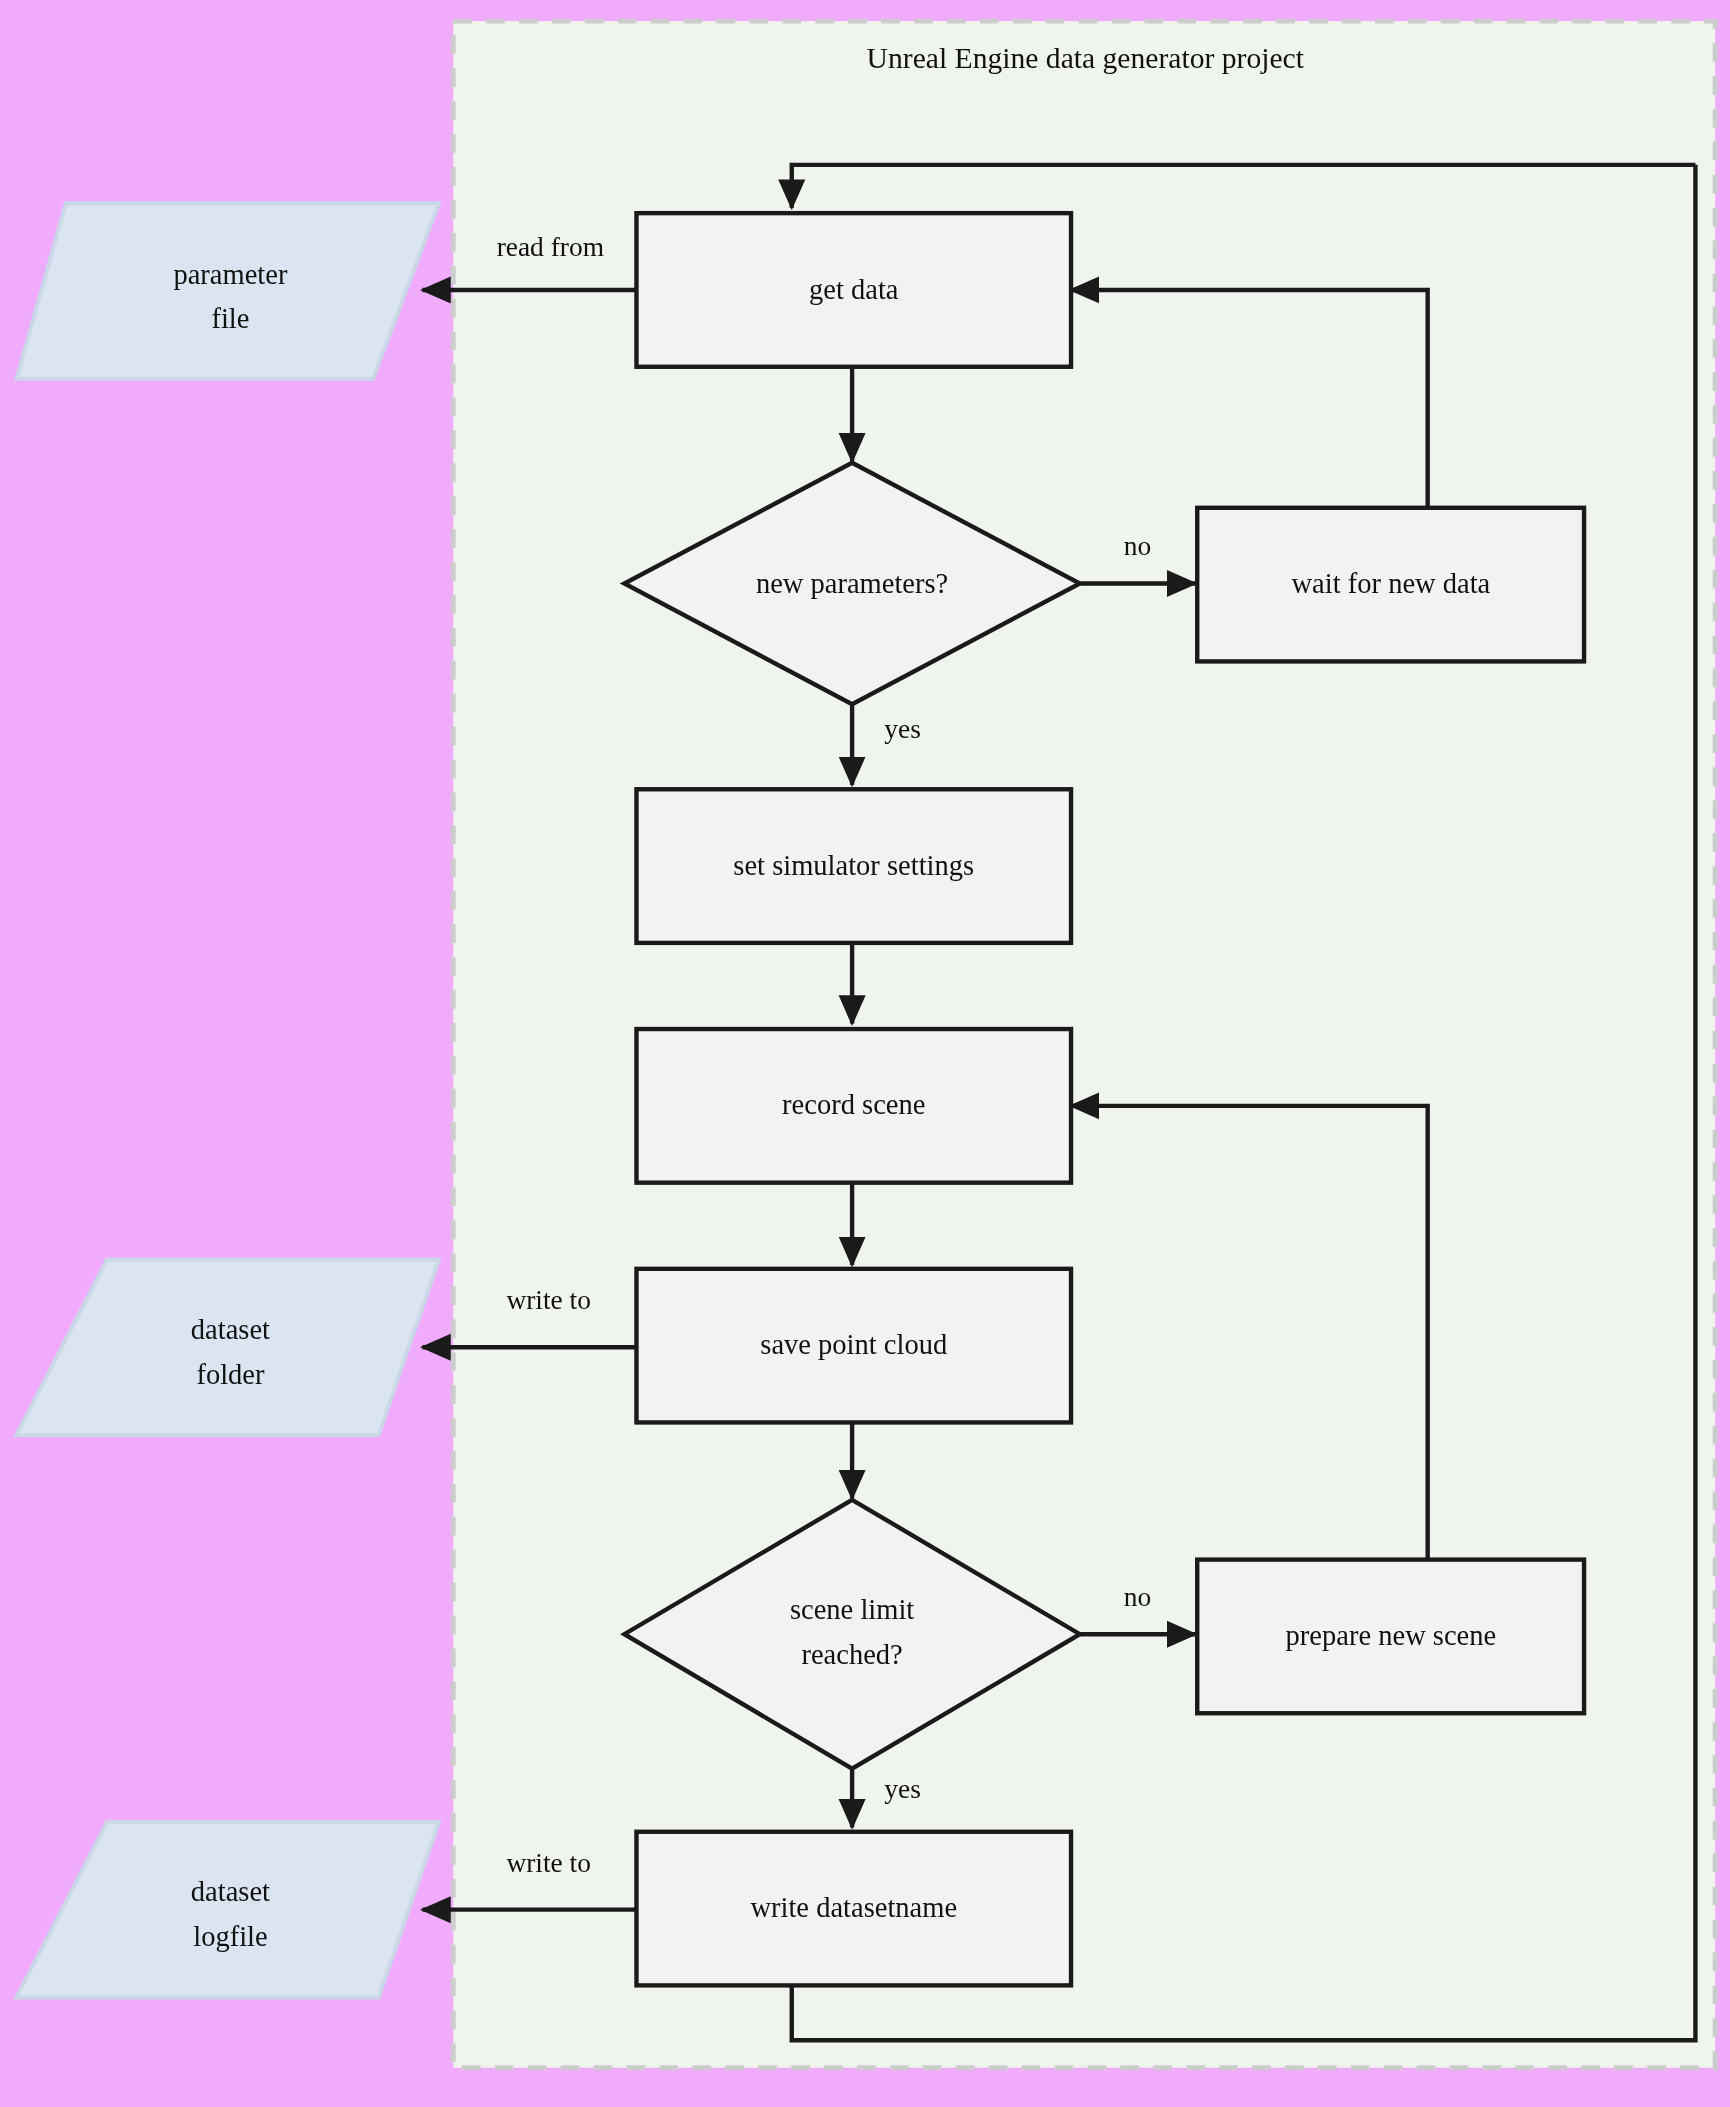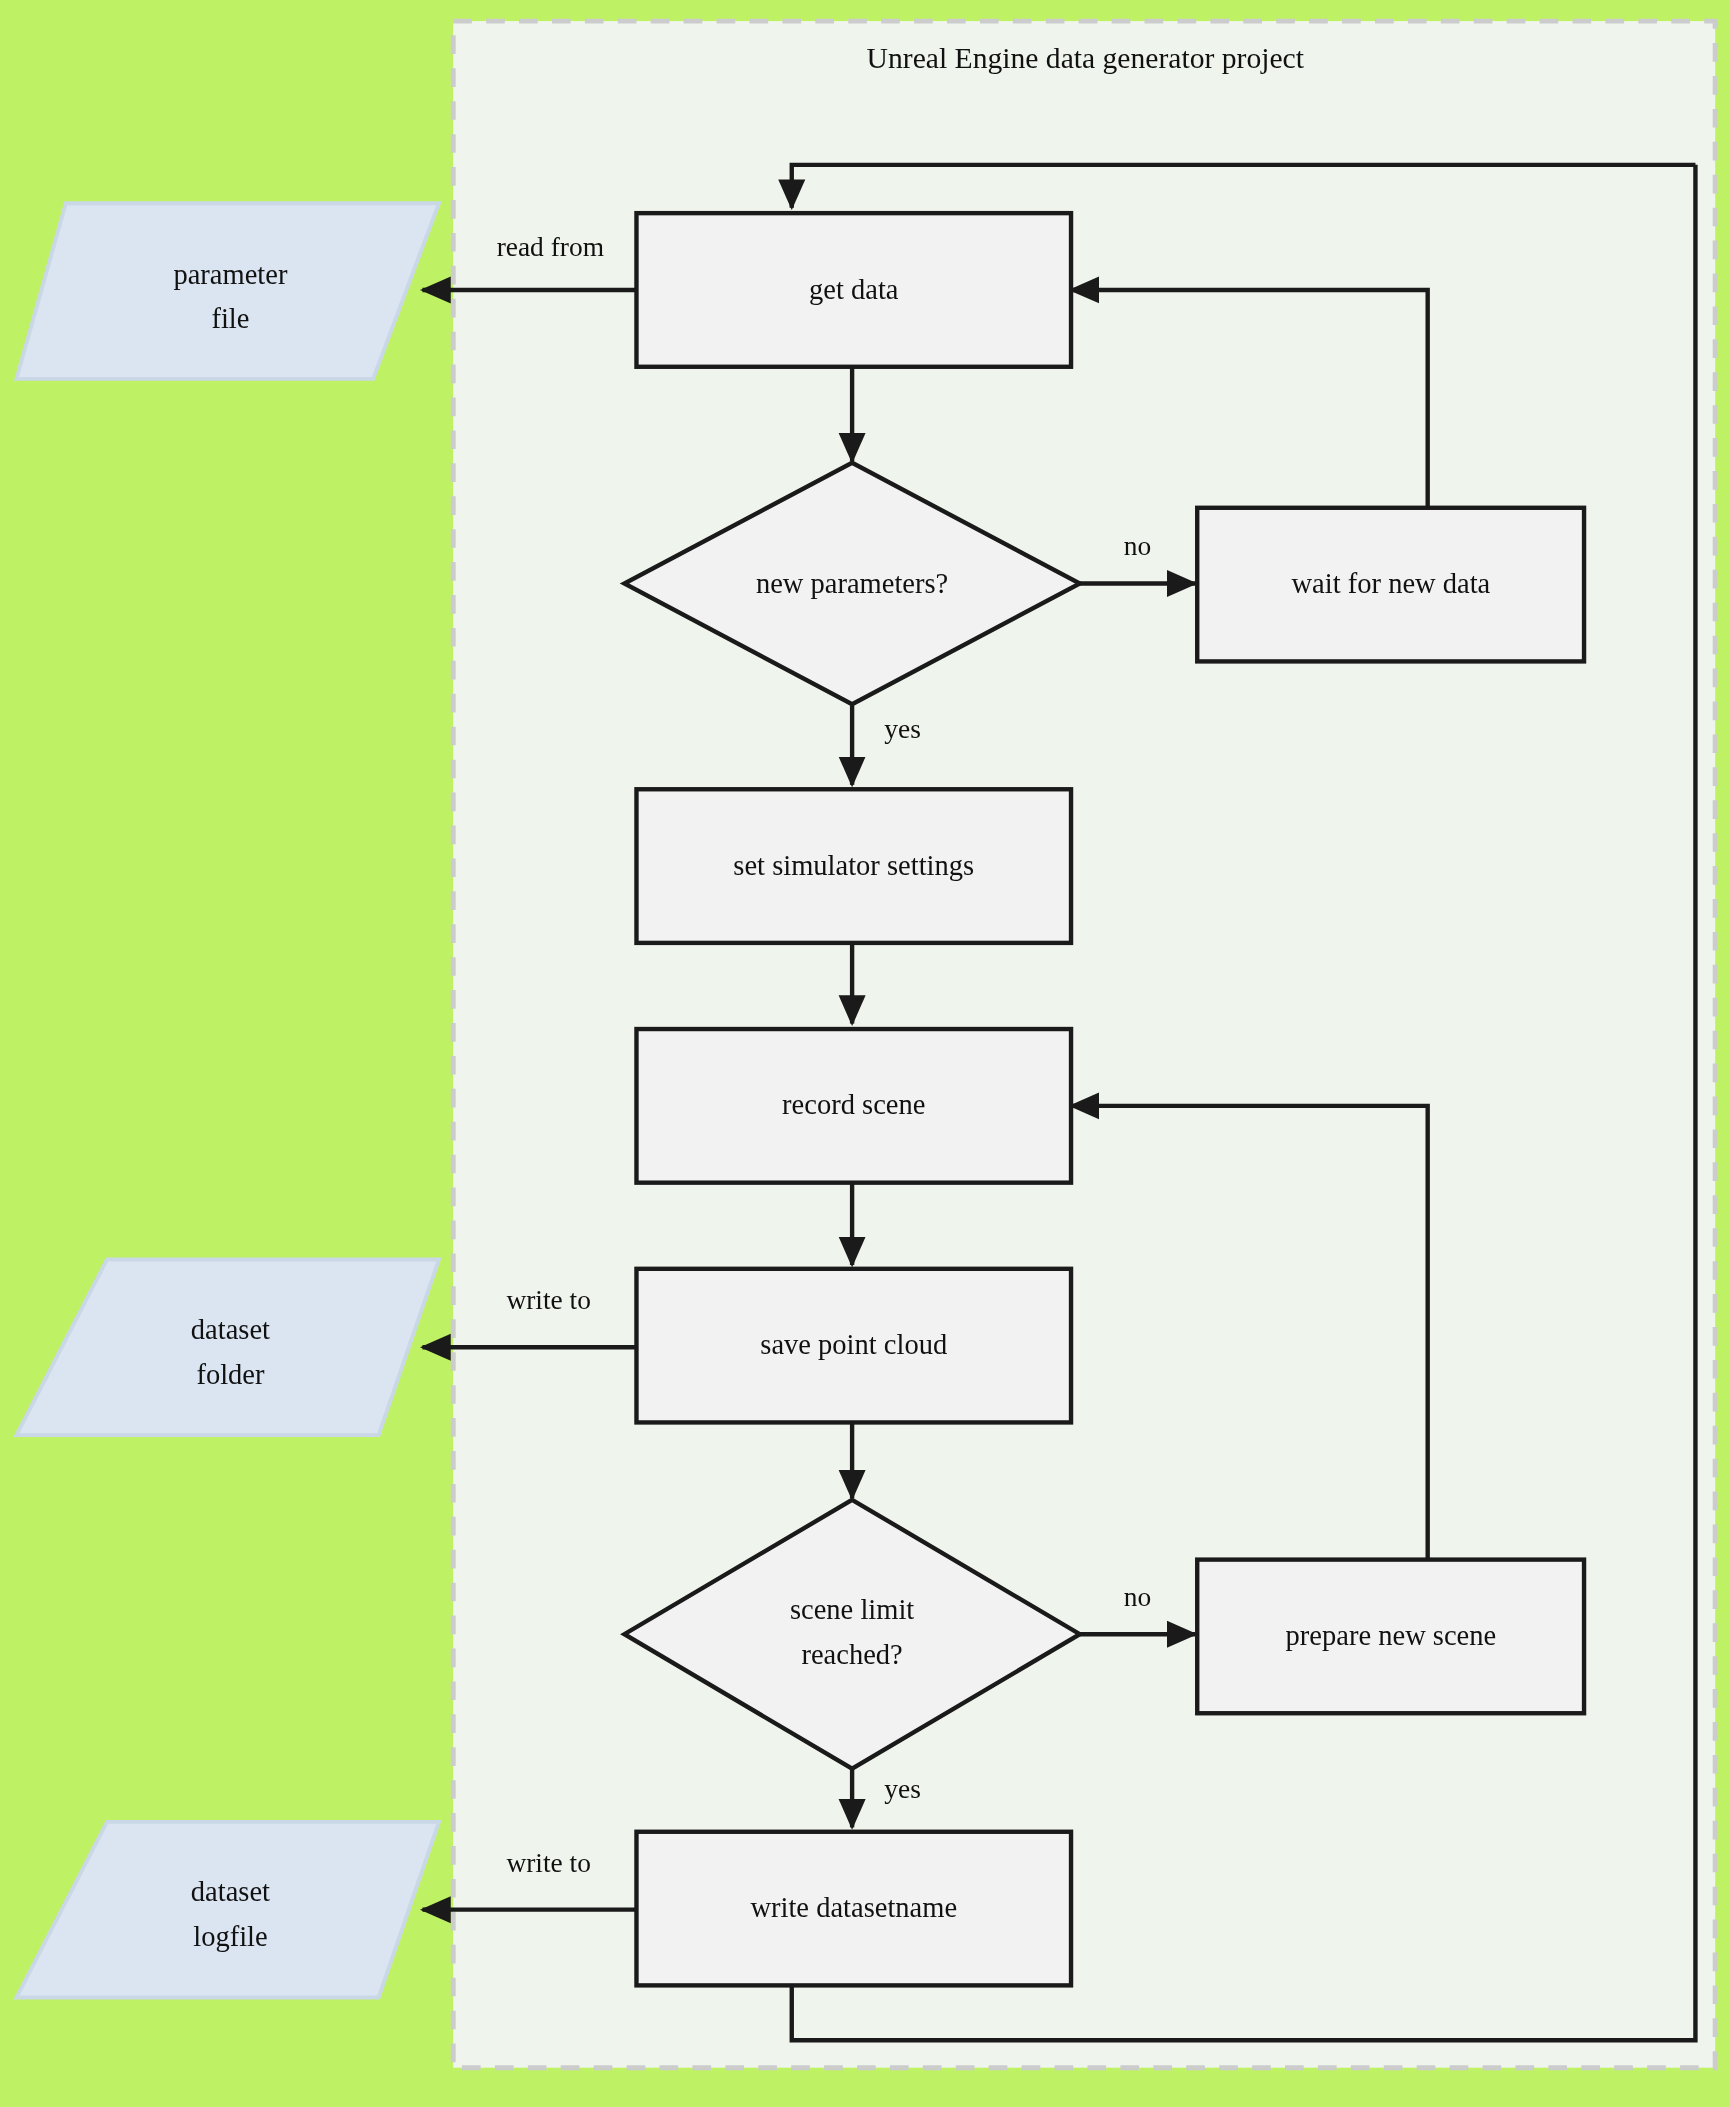--- a/index.html
+++ b/index.html
@@ -1,17 +1,17 @@
 <!DOCTYPE html>
 <html style="font-size:8.8px"><head>
 <meta charset="utf-8">
 <style>
   html,body{margin:0;padding:0;background:#ffffff;}
   body{font-family:"Liberation Serif", serif;}
-  #stage{position:relative;width:1730px;height:2108px;background:#bef264;overflow:hidden;}
+  #stage{position:relative;width:1730px;height:2108px;background:#f0abfc;overflow:hidden;}
   svg{position:absolute;left:0;top:0;width:1730px;height:2108px;display:block;}
   .nodeLabel{font-family:"Liberation Serif", serif;fill:#111111;text-anchor:middle;dominant-baseline:middle;}
   .boxLabel{font-size:52px;}
   .ioLabel{font-size:52px;}
   .edgeLabel{font-size:50px;}
   .titleLabel{font-size:54px;}
   .diamondLabel{font-size:52px;}
 </style>
 </head>
 <body>

